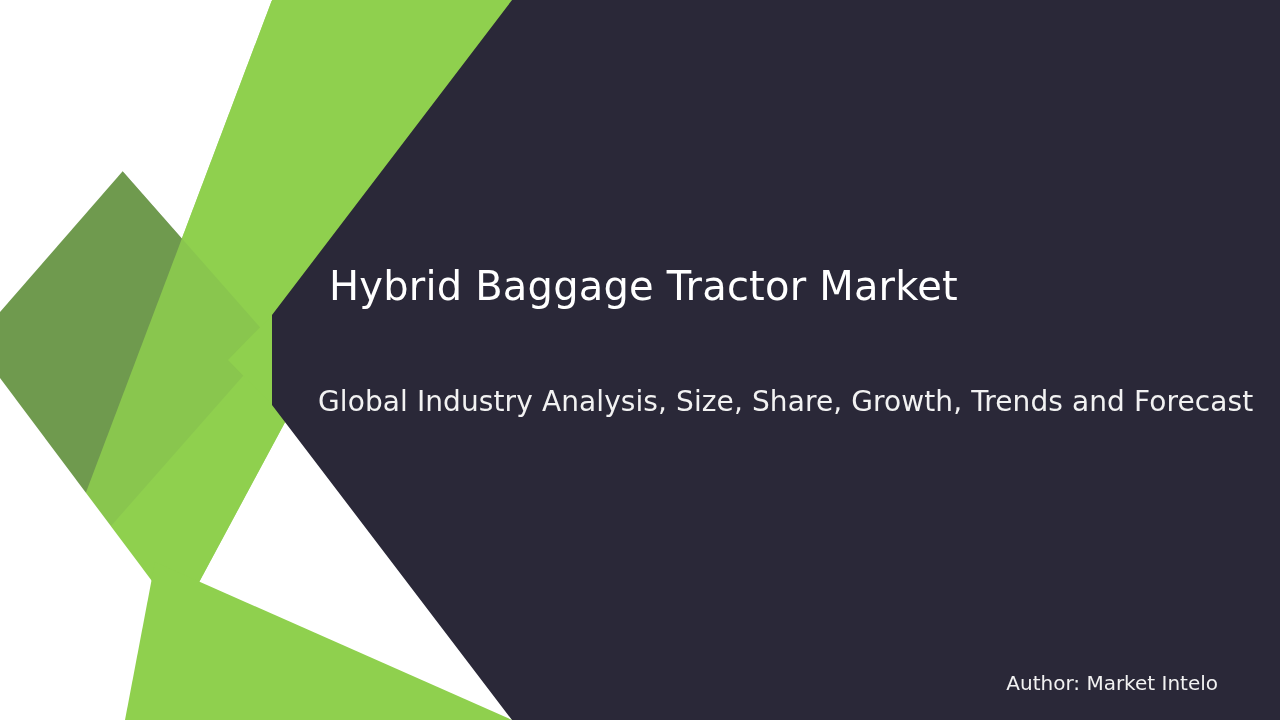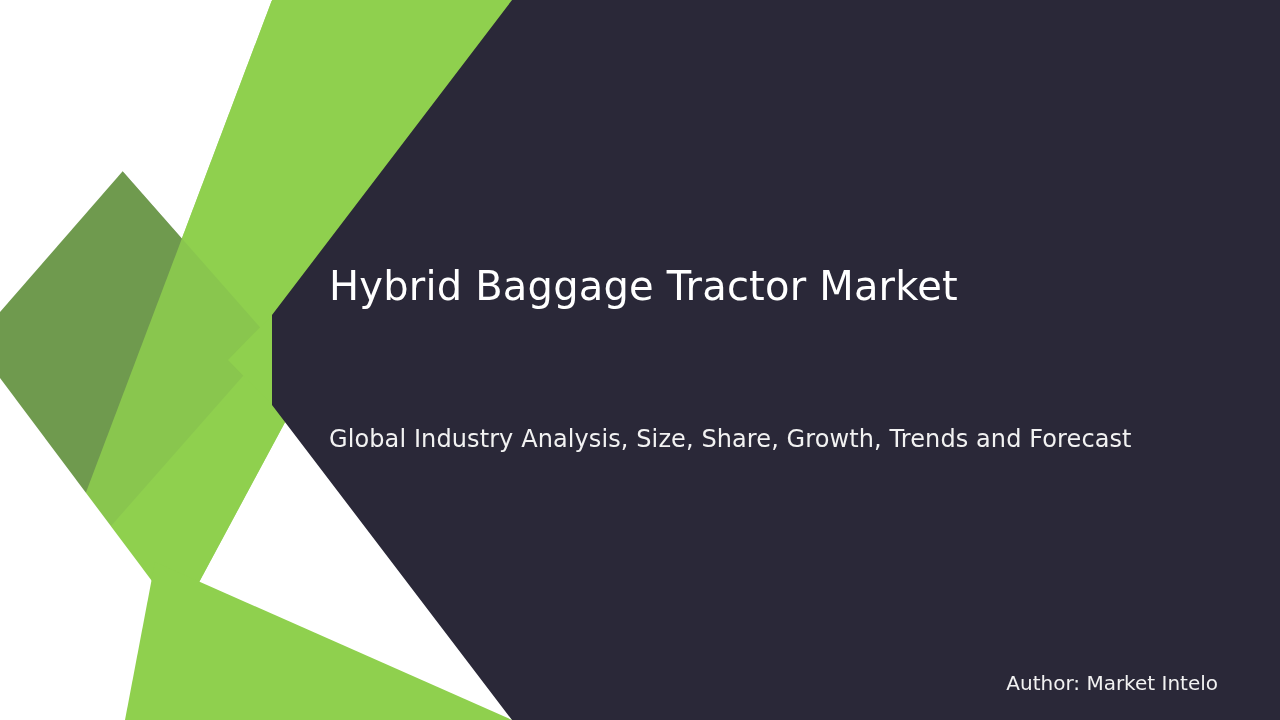--- a/index.html
+++ b/index.html
@@ -39,30 +39,29 @@
     width: 900px;
     color: #ffffff;
     font-size: 40px;
     font-weight: 400;
     line-height: 1.15;
     letter-spacing: 0.2px;
     white-space: nowrap;
   }
   .subtitle {
     position: absolute;
-    left: 329px;
+    left: 318px;
     top: 385px;
     width: 910px;
     color: #f2f2f2;
-    font-size: 24px;
+    font-size: 28px;
     font-weight: 400;
     line-height: 1.2;
     letter-spacing: 0.1px;
     white-space: nowrap;
-    margin-top: 40px;
   }
   .author {
     position: absolute;
     right: 99px;
     top: 671px;
     color: #f2f2f2;
     font-size: 20px;
     font-weight: 400;
     text-align: left;
     white-space: nowrap;

